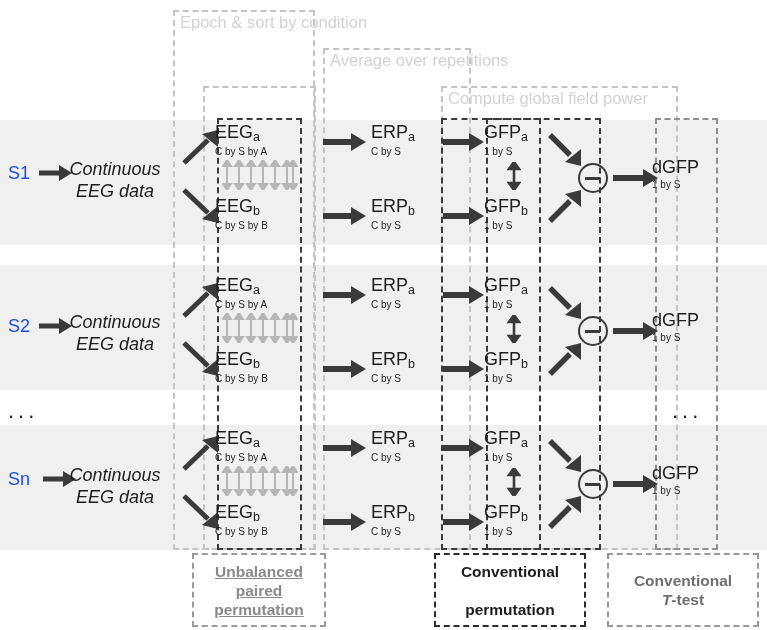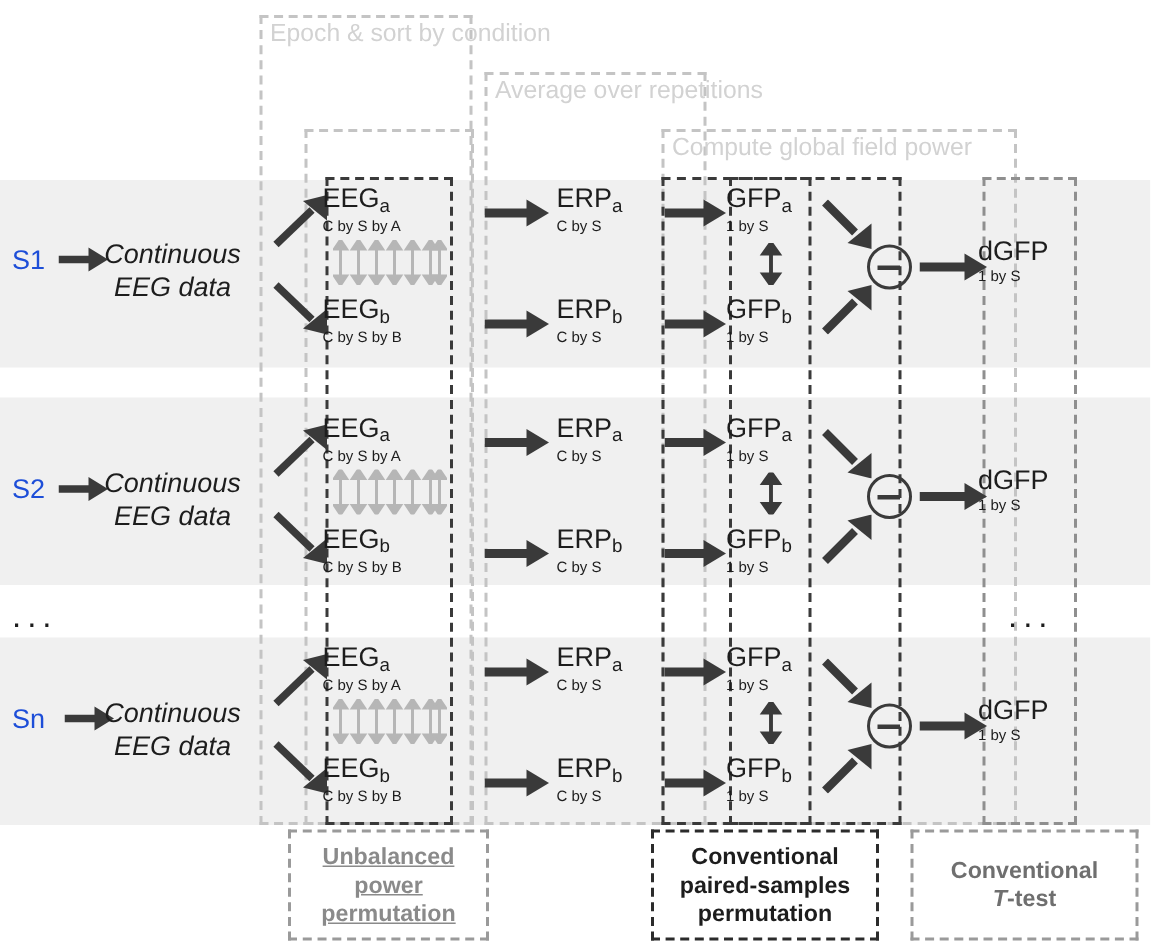--- a/index.html
+++ b/index.html
@@ -559,29 +559,29 @@
     <path d="M30 1 L45 10 L30 19 Z" fill="#3a3a3a"></path>
   </svg>
   <div class="node" style="left:652px;top:463px;width:70px;">
     <span class="big">dGFP</span>
     <span class="small">1 by S</span>
   </div>
 
   <div class="method" style="left:192px;top:553px;width:134px;height:74px;text-decoration:underline;">
     <span>
       <span>Unbalanced</span><br>
-      <span>power</span><br>
+      <span>paired</span><br>
       <span>permutation</span>
     </span>
   </div>
 
   <div class="method strong" style="left:434px;top:553px;width:152px;height:74px;">
     <span>
       <span>Conventional</span><br>
-      <span>paired-samples</span><br>
+      <br>
       <span>permutation</span>
     </span>
   </div>
 
   <div class="method midtone" style="left:607px;top:553px;width:152px;height:74px;">
     <span>
       <span>Conventional</span><br>
       <span><i>T</i>-test</span>
     </span>
   </div>

